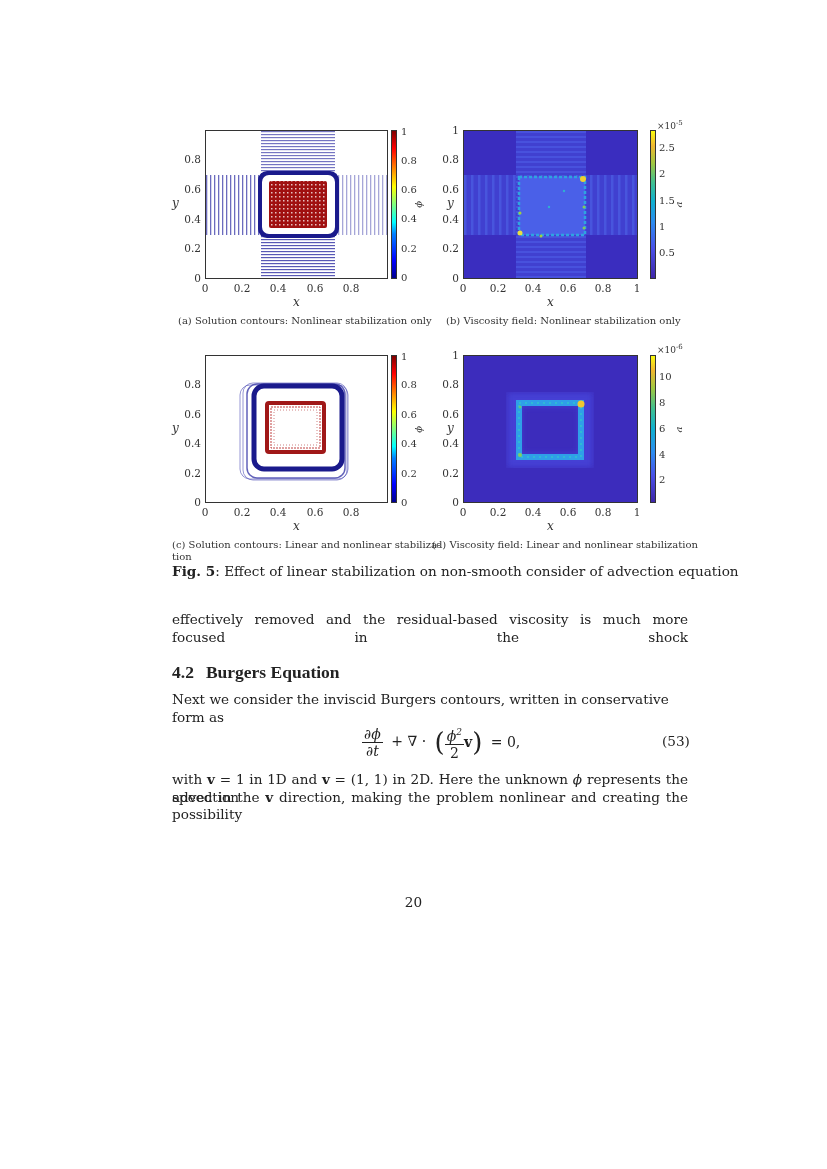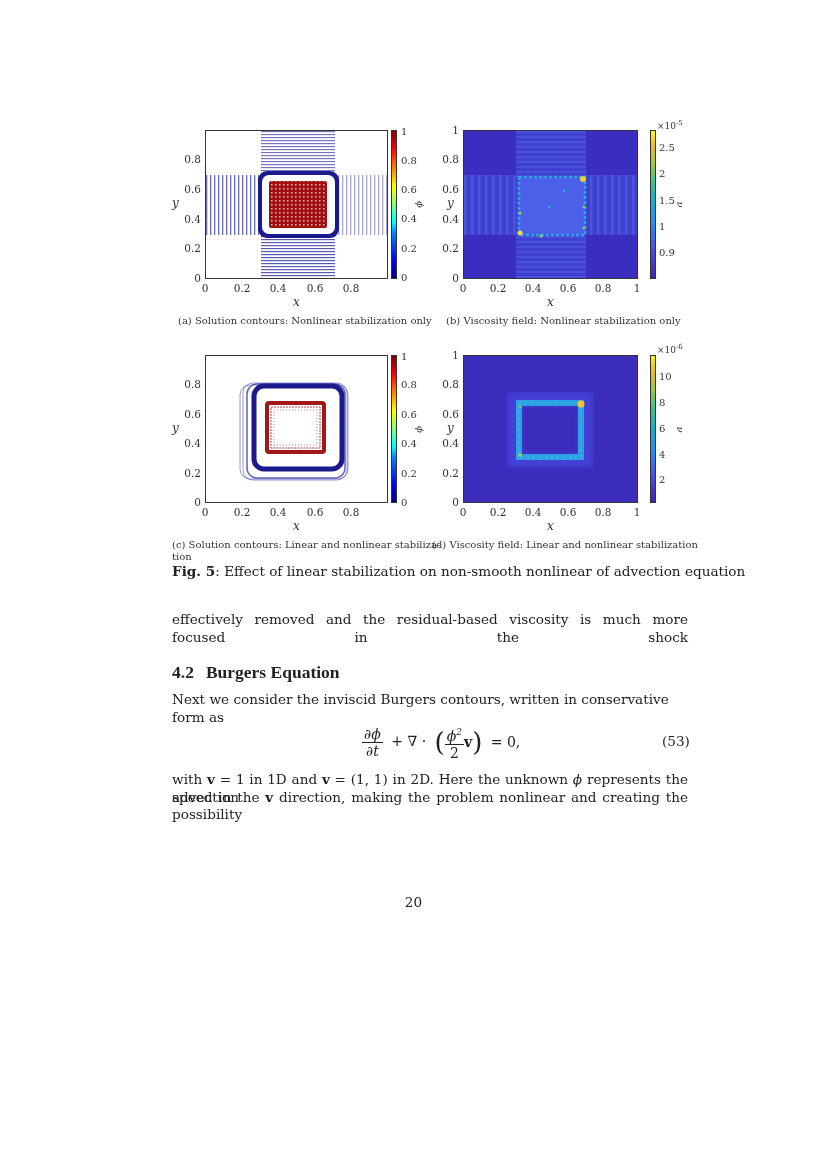--- a/index.html
+++ b/index.html
@@ -127,21 +127,21 @@
   <span class="tick xtick" style="left:553px;top:283px">0.6</span>
   <span class="tick xtick" style="left:588px;top:283px">0.8</span>
   <span class="tick xtick" style="left:622px;top:283px">1</span>
   <span class="axlabel" style="left:547px;top:295px">x</span>
   <div class="cbar" style="left:650px;top:130px;width:6px;height:149px;background:linear-gradient(to top,#3e26a8,#4a50e8 20%,#2c8cf0 38%,#10b0d0 52%,#40c090 65%,#a0c840 78%,#f0b830 90%,#f9fb0e);"></div>
   <span class="cbtick" style="left:657px;top:120px;font-size:9px;"><span>×10</span><sup style="font-size:7px">-5</sup></span>
   <span class="cbtick" style="left:659px;top:143px">2.5</span>
   <span class="cbtick" style="left:659px;top:169px">2</span>
   <span class="cbtick" style="left:659px;top:196px">1.5</span>
   <span class="cbtick" style="left:659px;top:222px">1</span>
-  <span class="cbtick" style="left:659px;top:248px">0.9</span>
+  <span class="cbtick" style="left:659px;top:248px">0.5</span>
   <span class="axlabel" style="left:677px;top:199px;font-size:10px;transform:rotate(90deg)">ν</span>
   <span class="subcap" style="left:446px;top:315px">(b) Viscosity field: Nonlinear stabilization only</span>
 </div>
 
 <div>
   <div class="axes" style="left:205px;top:355px;width:183px;height:148px;background:#fff;">
     <svg width="183" height="148" style="position:absolute;left:0;top:0">
 
       <rect x="34" y="29" width="108" height="94" rx="10" fill="none" stroke="#5050b8" stroke-width="1" opacity="0.6"></rect>
       <rect x="37" y="27" width="104" height="97" rx="10" fill="none" stroke="#5050b8" stroke-width="1" opacity="0.6"></rect>
@@ -213,21 +213,21 @@
   <span class="cbtick" style="left:659px;top:372px">10</span>
   <span class="cbtick" style="left:659px;top:398px">8</span>
   <span class="cbtick" style="left:659px;top:424px">6</span>
   <span class="cbtick" style="left:659px;top:450px">4</span>
   <span class="cbtick" style="left:659px;top:475px">2</span>
   <span class="axlabel" style="left:677px;top:424px;font-size:10px;transform:rotate(90deg)">ν</span>
   <span class="subcap" style="left:432px;top:539px">(d) Viscosity field: Linear and nonlinear stabilization</span>
 </div>
 
 <div class="figcap">
-  <b>Fig. 5</b><span>: Effect of linear stabilization on non-smooth nonlinear of advection equation</span>
+  <b>Fig. 5</b><span>: Effect of linear stabilization on non-smooth consider of advection equation</span>
 </div>
 
 <div class="para" style="top:611px">
   <span class="jline">effectively removed and the residual-based viscosity is much more focused in the shock</span>
 </div>
 
 <div class="heading">
   <span class="num">4.2</span><span>Burgers Equation</span>
 </div>
 

